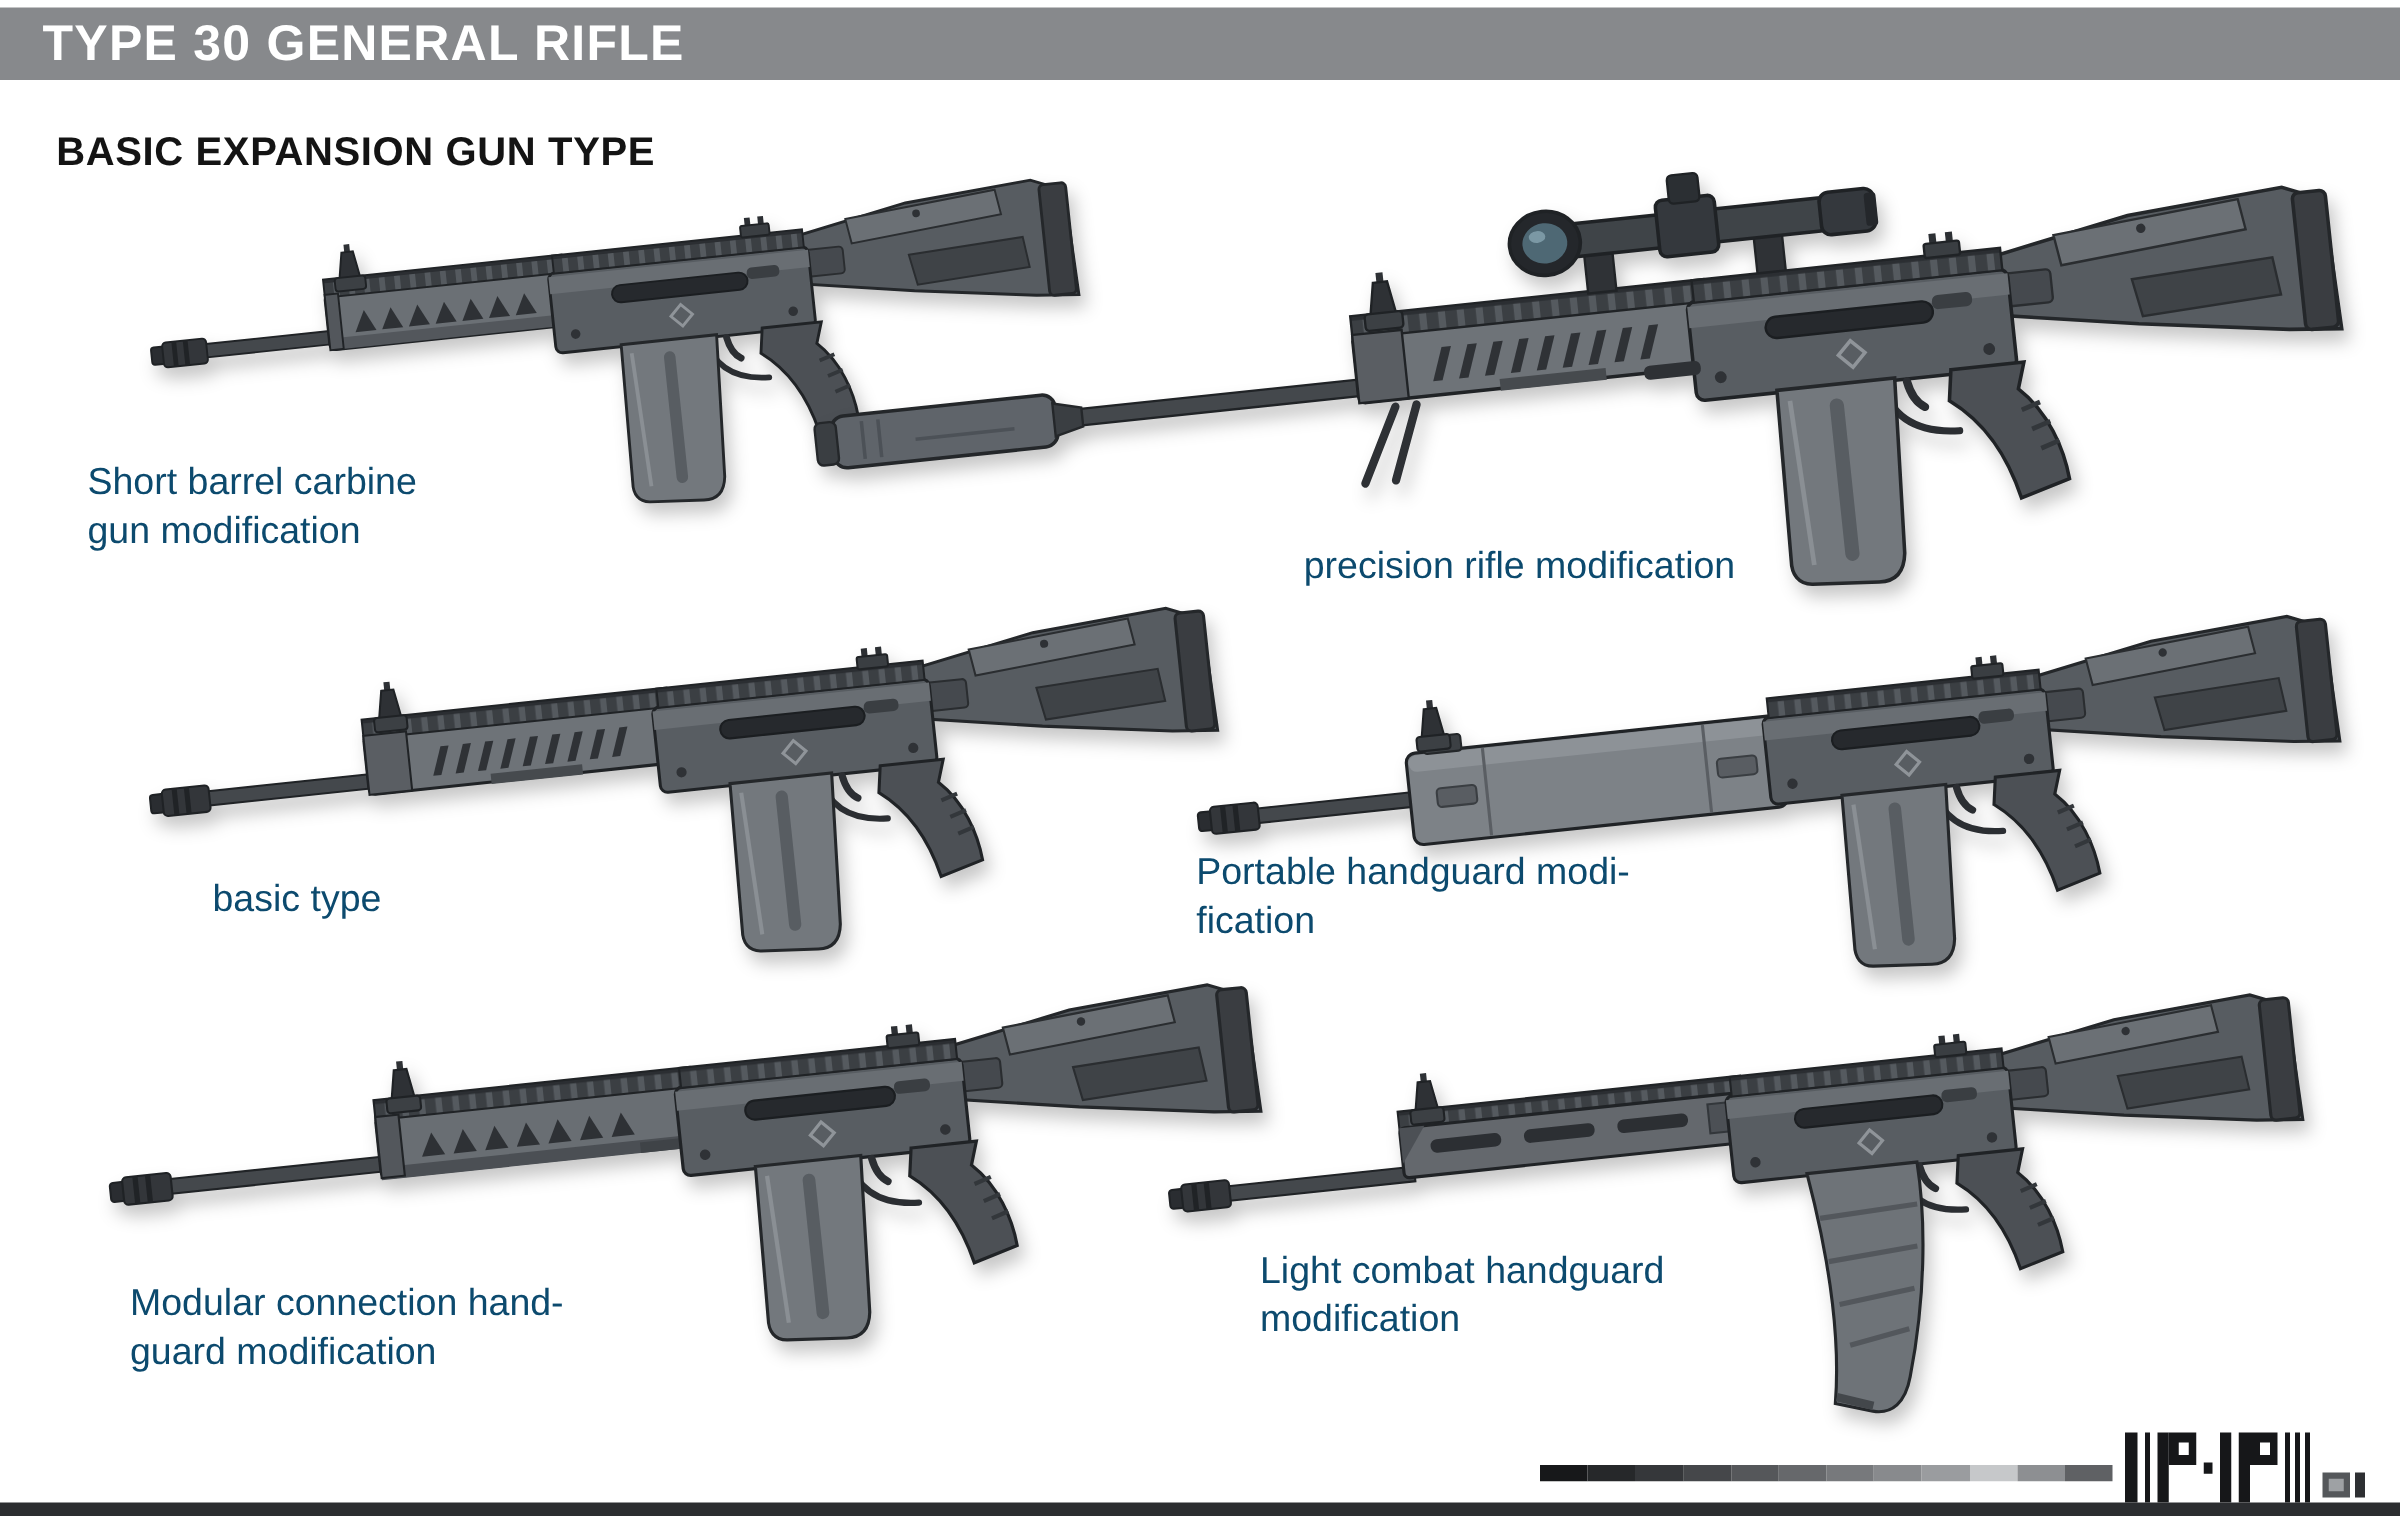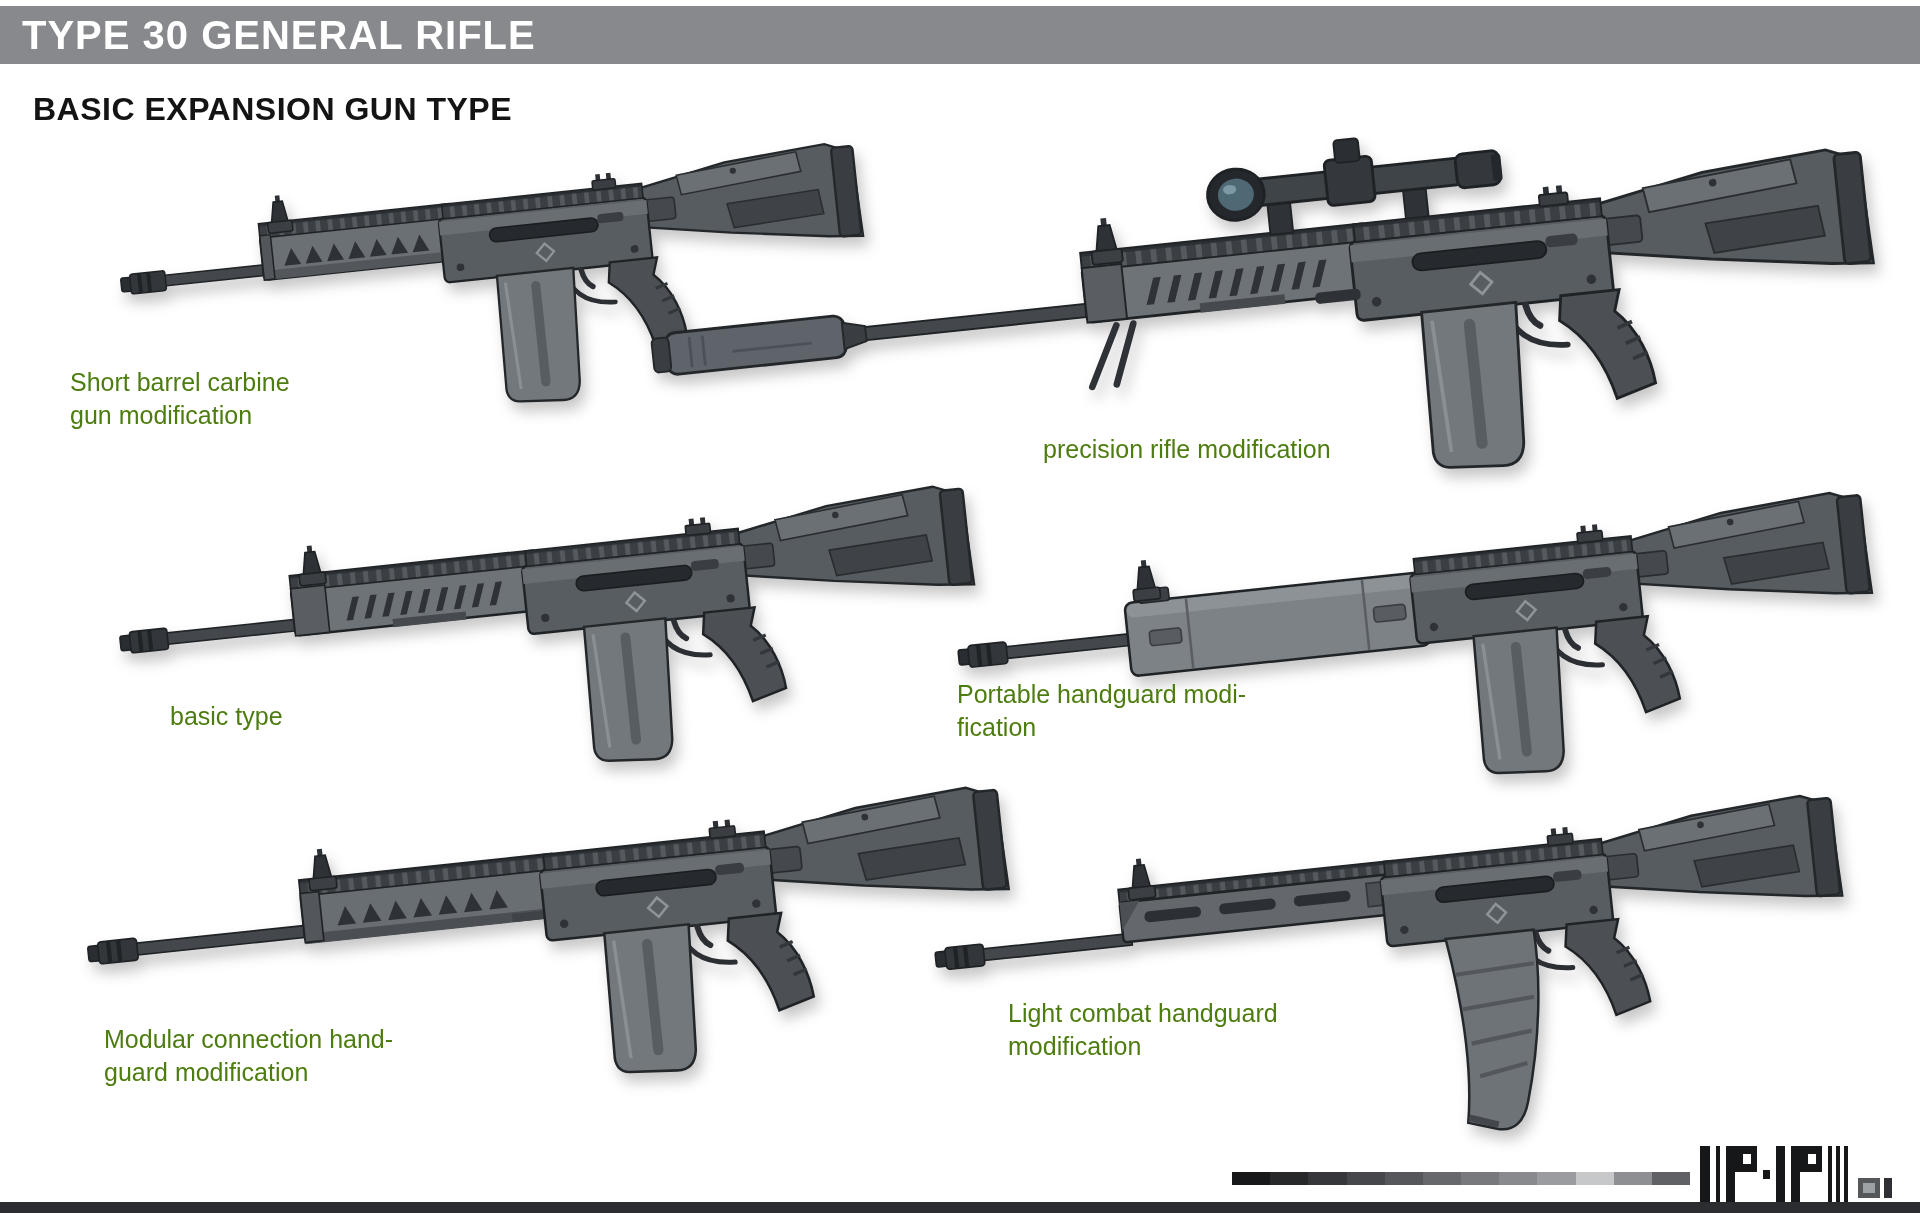--- a/index.html
+++ b/index.html
@@ -1,29 +1,29 @@
 <!DOCTYPE html>
 <html><head>
 <meta charset="utf-8">
 <style>
   html,body { margin:0; padding:0; background:#ffffff; }
   body { width:1920px; height:1213px; position:relative; overflow:hidden;
          font-family:"Liberation Sans", sans-serif; }
 
   .titlebar { position:absolute; left:0; top:6px; width:1920px; height:58px;
               background:#87898c; display:flex; align-items:center;
-              padding-left:22px; box-sizing:border-box; }
+              padding-left:34px; box-sizing:border-box; }
   .titlebar h1 { margin:0; font-size:40px; font-weight:bold; color:#ffffff;
                  letter-spacing:1px; }
 
-  .subtitle { position:absolute; left:30px; top:88px; margin:3px;
+  .subtitle { position:absolute; left:30px; top:88px; margin:15px;
               font-size:32px; font-weight:bold; color:#141414;
               letter-spacing:.5px;text-align:center; }
 
-  .lbl { position:absolute; font-size:25px; line-height:1.3; color:#4d7c0f;
+  .lbl { position:absolute; font-size:30px; line-height:1.3; color:#0c4a6e;
          white-space:pre-line; margin:0; }
   #c1 { left:70px;   top:366px; }
   #c2 { left:1043px; top:433px; }
   #c3 { left:170px;  top:700px; }
   #c4 { left:957px; top:678px; }
   #c5 { left:104px;  top:995px;margin-top:28px; }
   #c6 { left:1008px; top:976px;margin-top:21px; }
 
   svg.rifle { position:absolute; filter:drop-shadow(5px 9px 7px rgba(0,0,0,.22)); }
   #r1 { left:18px;  top:112px; }

